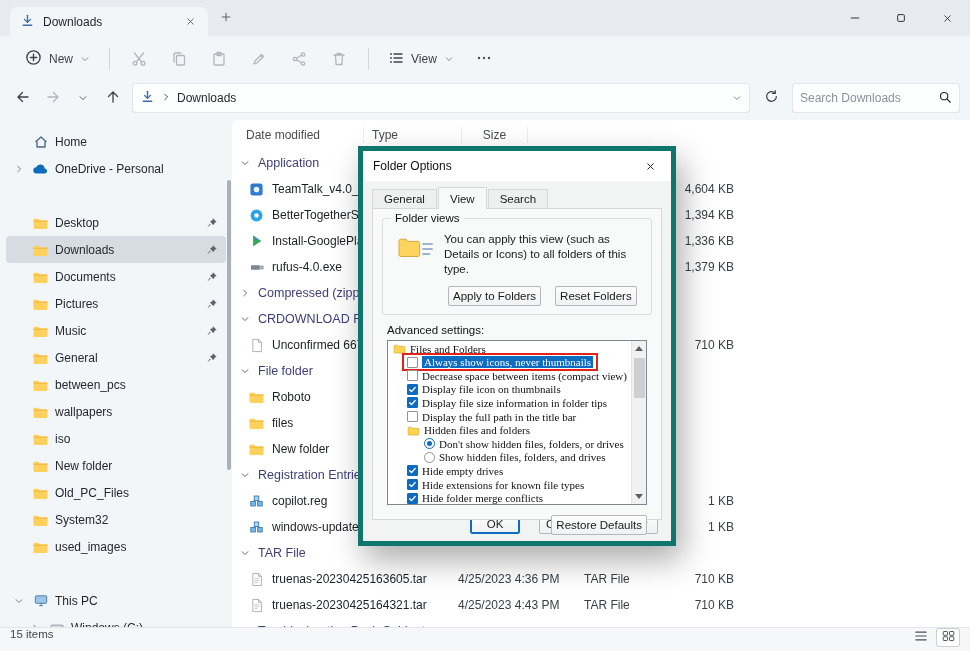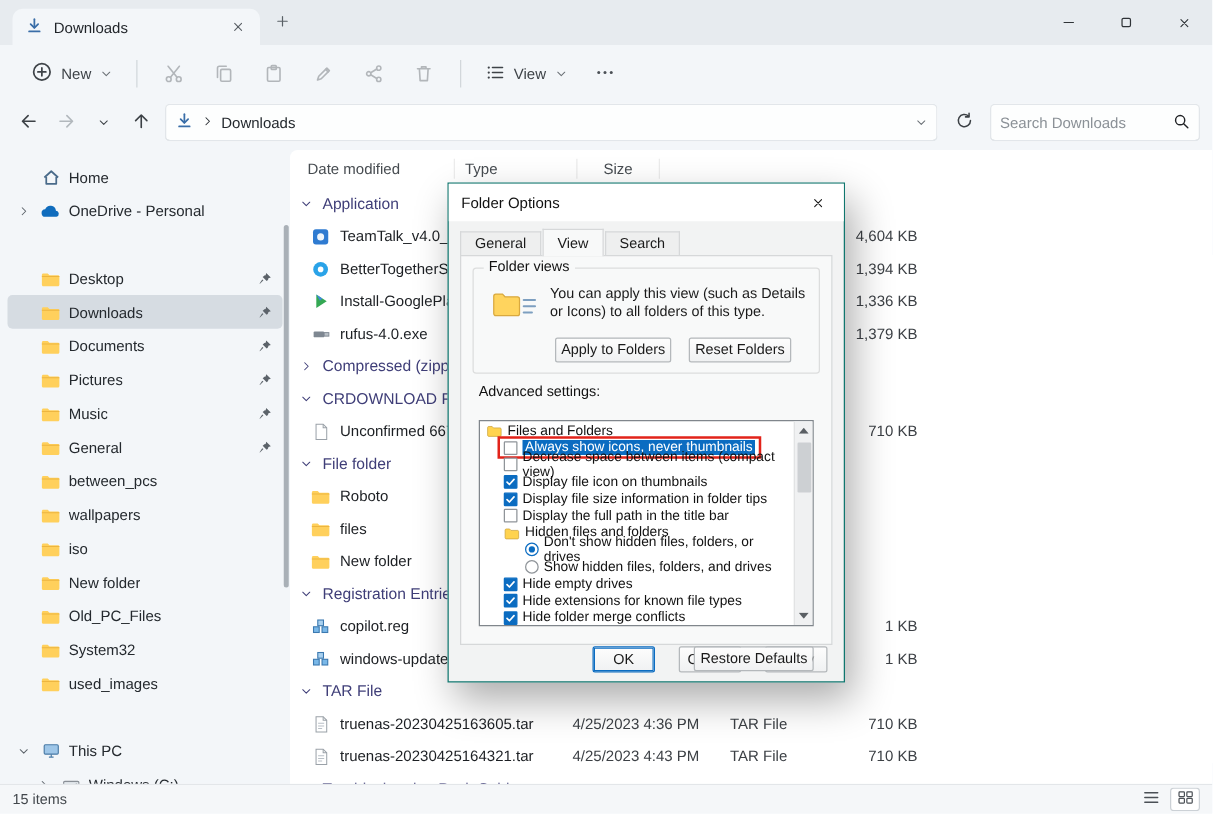--- a/index.html
+++ b/index.html
@@ -56,43 +56,43 @@
   .grp-chev { width:14px; display:flex; justify-content:center; color:#3f3e78; }
   .grp-label { color:#3f3e78; font-size:12.5px; }
   .cell { white-space:nowrap; overflow:hidden; }
   .cell.name { width:212px; display:flex; align-items:center; gap:7px; padding-left:10px; color:#1c1f23; }
   .cell.date { width:126px; padding-left:8px; color:#3c4045; }
   .cell.type { width:98px; padding-left:8px; color:#3c4045; }
   .cell.size { width:66px; text-align:right; padding-right:6px; color:#3c4045; }
   .fic { width:17px; display:flex; justify-content:center; flex:none; }
 
   
-  .statusbar { height:24px; background:#f5f7f9; border-top:1px solid #e3e6e9; display:flex; align-items:center; padding:0 10px; font-size:11.5px; color:#42474c; }
+  .statusbar { height:24px; background:#f5f7f9; border-top:1px solid #e3e6e9; display:flex; padding:0 10px; font-size:11.5px; color:#42474c; }
   .view-toggles { margin-left:auto; display:flex; gap:3px; }
   .vt-btn { width:24px; height:19px; display:flex; align-items:center; justify-content:center; border-radius:3px; color:#4b5056; background:none; border:none; }
   .vt-btn.active { background:#ffffff; box-shadow:inset 0 0 0 1px #ccd1d6; }
 
   
-  .dialog { position:absolute; left:358px; top:146px; width:318px; height:400px; background:#f2f3f3; border:1px solid #0f766e; box-shadow:6px 14px 30px rgba(0,0,0,.33); z-index:20; font-size:12px; color:#111; }
+  .dialog { position:absolute; left:358px; top:146px; width:318px; height:400px; background:#f2f3f3; border:5px solid #0f766e; box-shadow:6px 14px 30px rgba(0,0,0,.33); z-index:20; font-size:12px; color:#111; }
   .dlg-titlebar { height:30px; background:#ffffff; display:flex; align-items:center; padding-left:10px; position:relative; }
   .dlg-close { position:absolute; right:0; top:0; width:42px; height:30px; display:flex; align-items:center; justify-content:center; color:#1a1a1a; }
   .dlg-tabs { display:flex; align-items:flex-end; padding:5px 0 0 9px; height:27px; position:relative; z-index:2; }
   .dtab { padding:0 11px; height:19px; line-height:19px; font-size:11.5px; background:#eeefef; border:1px solid #d6d8d9; border-bottom:none; margin-right:1px; color:#1a1a1a; }
   .dtab.active { background:#f8f9f9; height:22px; line-height:22px; margin-bottom:-1px; }
   .dlg-page { margin:0 9px; border:1px solid #d6d8d9; background:#f8f9f9; height:312px; position:relative; z-index:1; }
   .groupbox { position:relative; margin:9px 9px 0; border:1px solid #dcdddd; border-radius:3px; padding:13px 9px 8px; }
   .gb-legend { position:absolute; top:-7px; left:8px; background:#f8f9f9; padding:0 4px; font-size:11.5px; }
   .gb-row { display:flex; gap:10px; align-items:flex-start; }
   .fv-icon { flex:none; margin-left:6px; }
   .fv-desc { font-size:11.5px; line-height:1.3; color:#1a1a1a; max-width:218px; }
   .gb-buttons { display:flex; gap:14px; margin:9px 0 0 56px; }
   .btn { background:linear-gradient(#fdfdfd,#f0f1f2); border:1px solid #b4b8bb; border-radius:2px; font:inherit; font-size:11.5px; color:#1a1a1a; padding:0 4px; height:20px; display:inline-flex; align-items:center; justify-content:center; white-space:nowrap; }
   .btn.default { border-color:#0b6cc1; box-shadow:inset 0 0 0 1px #0b6cc1; }
   .adv-label { margin:9px 0 3px 14px; font-size:11.5px; }
-  .listbox { margin:16px 14px; height:165px; background:#ffffff; border:1px solid #80868c; position:relative; overflow:hidden; }
+  .listbox { margin:4px 14px; height:165px; background:#ffffff; border:1px solid #80868c; position:relative; overflow:hidden;font-family:Liberation Serif, serif; }
   .tree { position:absolute; left:0; top:1px; right:16px; }
   .titem { height:13.6px; display:flex; align-items:center; font-size:11px; color:#111; }
   .titem .inner { display:inline-flex; align-items:center; gap:4px; padding:0 2px; }
   .titem.ind0 { padding-left:3px; } .titem.ind1 { padding-left:17px; } .titem.ind2 { padding-left:34px; }
   .titem .inner.red-box { outline:2px solid #e2231a; outline-offset:1px; }
   .tlabel.sel { background:#0b6cc1; color:#fff; padding:0 2px; }
   .cb { width:11px; height:11px; flex:none; background:#fff; border:1px solid #8f9499; border-radius:1px; display:inline-flex; align-items:center; justify-content:center; }
   .cb.checked { background:#0b6cc1; border-color:#0b6cc1; }
   .rb { width:11px; height:11px; flex:none; border:1px solid #8f9499; border-radius:50%; background:#fff; display:inline-flex; align-items:center; justify-content:center; }
   .rb.on { border-color:#0b6cc1; }

